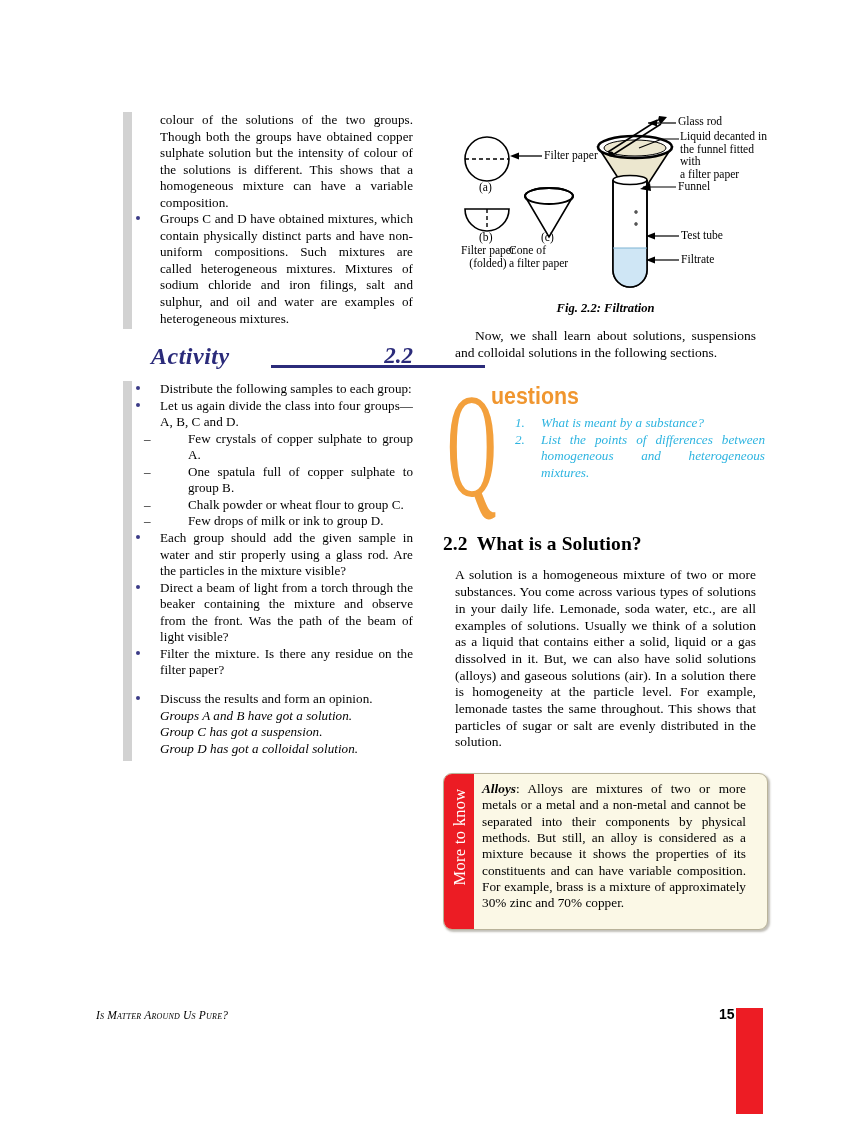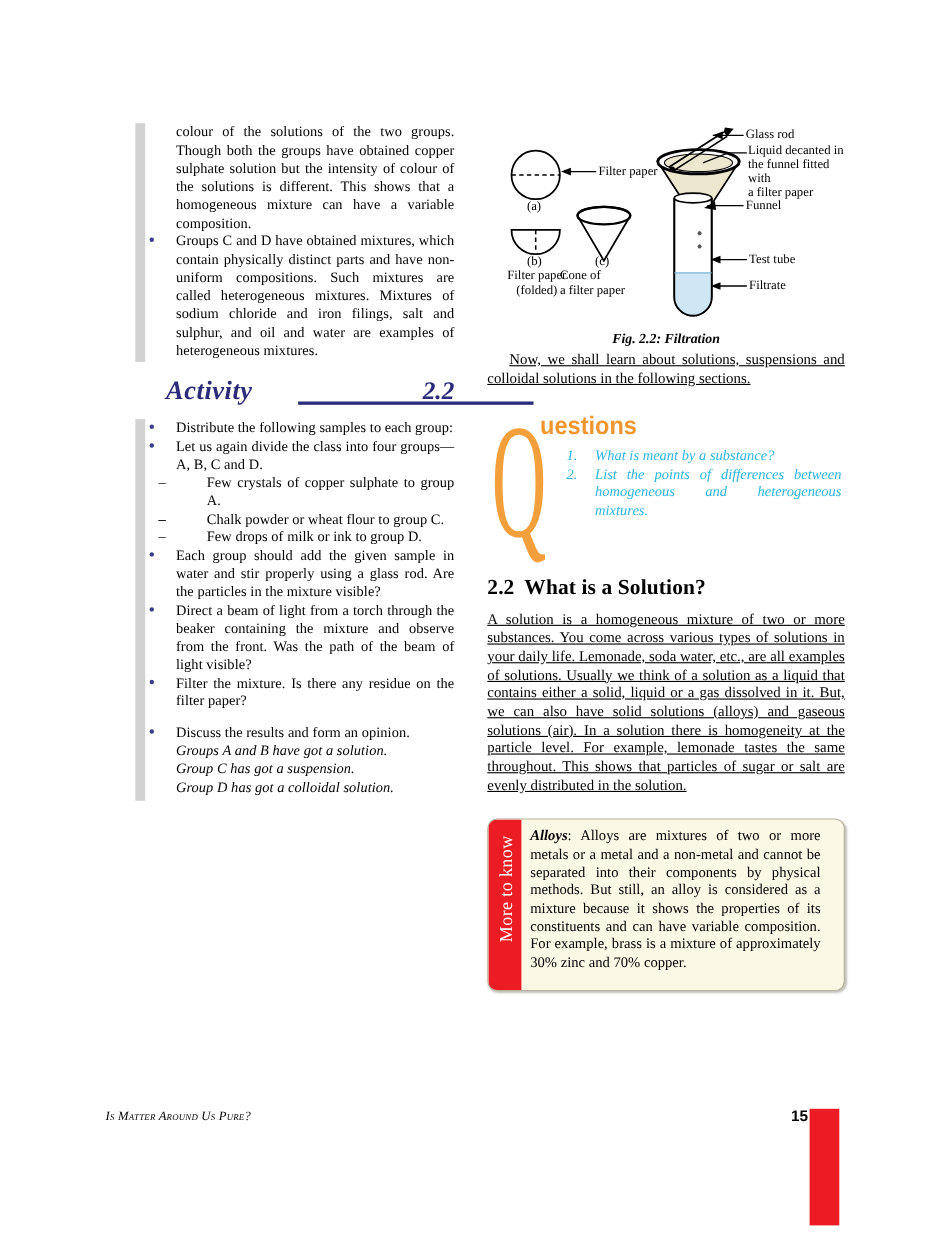--- a/index.html
+++ b/index.html
@@ -128,22 +128,21 @@
     font-weight: bold;
     font-style: italic;
     margin-top: 4px;
     margin-bottom: 3px;
   }
   .body-para {
     font-size: 13.5px;
     line-height: 16.7px;
     text-align: justify;
     text-indent: 20px;
-    margin: 0;
-    text-decoration: underline;
+    margin: 12px;
   }
   .body-para.noindent { text-indent: 0; }
 
   
   .questions {
     position: relative;
     margin-top: 18px;
     height: 138px;
   }
   .q-glyph {
@@ -312,20 +311,21 @@
         <span class="dot"></span>
         <span>Let us again divide the class into four groups— A, B, C and D.</span>
       </p>
 
       <p class="bl sub">
         <span class="dash">–</span>
         <span>Few crystals of copper sulphate to group A.</span>
       </p>
       <p class="bl sub">
         <span class="dash">–</span>
+        <span>One spatula full of copper sulphate to group B.</span>
       </p>
       <p class="bl sub">
         <span class="dash">–</span>
         <span>Chalk powder or wheat flour to group C.</span>
       </p>
       <p class="bl sub">
         <span class="dash">–</span>
         <span>Few drops of milk or ink to group D.</span>
       </p>
 

